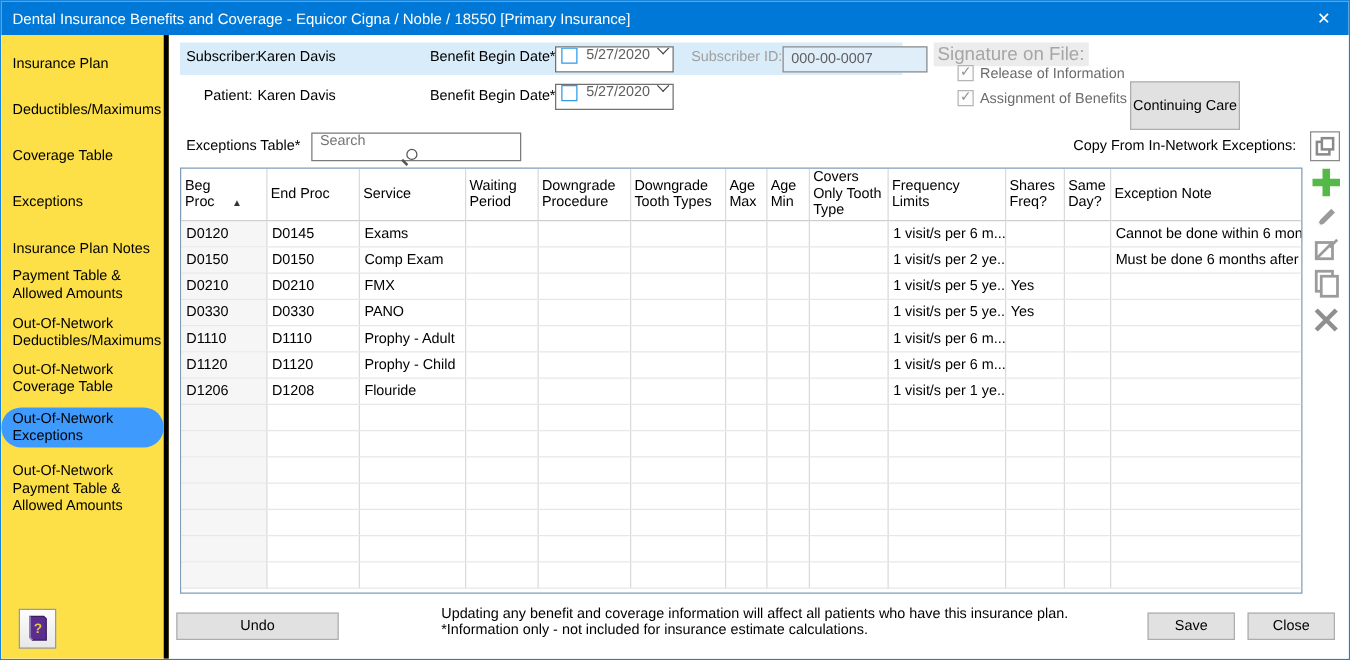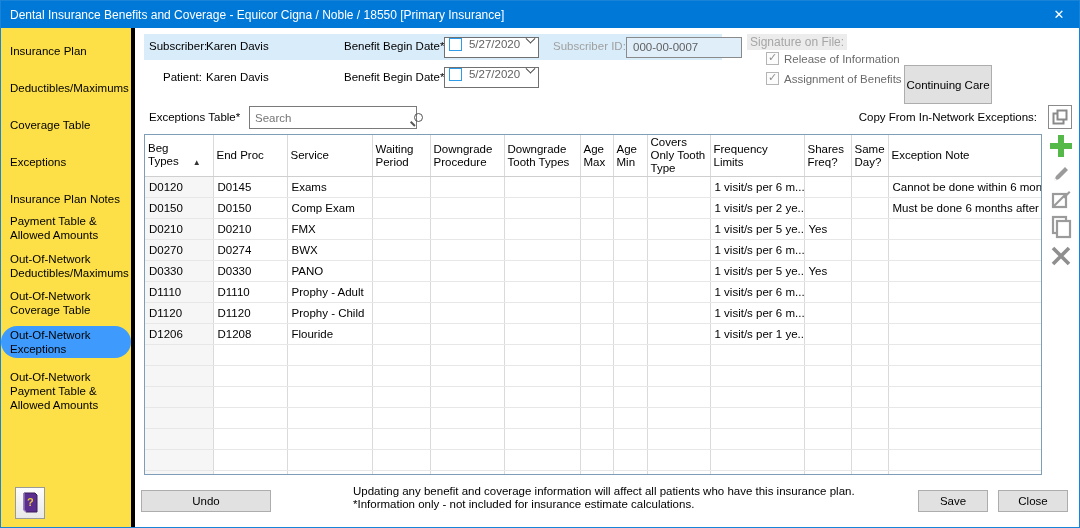--- a/index.html
+++ b/index.html
@@ -17,28 +17,28 @@
 
   
   .row-strip { position:absolute; left:143px; top:6px; width:578px; height:26px; background:#d9ecf9; }
   .lbl { position:absolute; font-size:11.5px; color:#000; white-space:nowrap; }
   .lbl.gray { color:#9f9f9f; }
   .datebox { position:absolute; width:95px; height:21px; border:1px solid #707070; background:#fff; display:flex; align-items:flex-start; padding:0 4px; }
   .datebox .chk { width:13px; height:13px; border:1px solid #2e9be6; background:#fff; flex:none; }
   .datebox .dval { flex:1; text-align:center; font-size:11.5px; color:#5f5f5f; }
   .chev { width:7px; height:7px; border-right:1.5px solid #444; border-bottom:1.5px solid #444; transform:rotate(45deg) translate(-2px,-2px); flex:none; }
   .subid-box { position:absolute; left:625px; top:9px; width:116px; height:21px; border:1px solid #8a8a8a; background:#e0eefa; color:#5f5f5f; font-size:11.5px; line-height:19px; padding-left:6px; }
-  .sig-label { position:absolute; left:746px; top:6px; background:#ececec; color:#a6a6a6; font-size:12px; padding:1px 3px; }
+  .sig-label { position:absolute; left:746px; top:6px; background:#ececec; color:#a6a6a6; font-size:15px; padding:1px 3px; }
   .chkrow { position:absolute; display:flex; align-items:center; gap:5px; font-size:11.5px; color:#6b6b6b; }
   .chkrow .checkbox { width:13px; height:13px; border:1px solid #b5b5b5; background:#fcfcfc; position:relative; }
   .chkrow .checkbox.checked::after { content:"✓"; position:absolute; left:1px; top:-2px; font-size:11px; color:#8f8f8f; }
   .btn { position:absolute; background:#e1e1e1; border:1px solid #adadad; font-size:11.5px; color:#000; text-align:center; cursor:pointer; font-family:"Liberation Sans", sans-serif; }
 
   
-  .searchbox { position:absolute; left:248px; top:78px; width:168px; height:23px; border:1px solid #7a7a7a; background:#fff; display:flex; align-items:center; }
+  .searchbox { position:absolute; left:248px; top:78px; width:168px; height:23px; border:1px solid #7a7a7a; background:#fff; display:flex; align-items:center;flex-direction:column; }
   .searchbox input { flex:1; border:none; outline:none; font-size:11.5px; color:#444; padding:0 5px; font-family:"Liberation Sans", sans-serif; background:transparent; }
   .mag { width:9px; height:9px; border:1.5px solid #555; border-radius:50%; position:relative; margin-right:8px; flex:none; }
   .mag::after { content:""; position:absolute; width:6px; height:1.5px; background:#555; transform:rotate(45deg); left:-5px; bottom:-3px; }
 
   
   .grid-wrap { position:absolute; left:143px; top:106px; width:898px; height:341px; border:1px solid #7f9db9; overflow:hidden; background:#fff; }
   table.grid { border-collapse:collapse; table-layout:fixed; width:898px; }
   table.grid th { font-weight:normal; font-size:11.5px; text-align:left; padding:1px 3px; height:30px; vertical-align:middle; border-right:1px solid #dadada; border-bottom:1px solid #cfcfcf; line-height:13px; white-space:normal; }
   table.grid td { font-size:11.5px; height:21px; padding:0 4px; border-right:1px solid #dadada; border-bottom:1px solid #e7e7e7; white-space:nowrap; overflow:hidden; color:#000; }
   table.grid td:first-child { background:#f6f6f6; }
@@ -136,21 +136,21 @@
             <col style="width: 33px;">
             <col style="width: 34px;">
             <col style="width: 63px;">
             <col style="width: 94px;">
             <col style="width: 47px;">
             <col style="width: 37px;">
             <col style="width: 155px;">
           </colgroup>
         <thead>
             <tr>
-              <th><span>Beg Types</span><span class="sort">▲</span></th>
+              <th><span>Beg Proc</span><span class="sort">▲</span></th>
               <th><span>End Proc</span></th>
               <th><span>Service</span></th>
               <th><span>Waiting Period</span></th>
               <th><span>Downgrade Procedure</span></th>
               <th><span>Downgrade Tooth Types</span></th>
               <th><span>Age Max</span></th>
               <th><span>Age Min</span></th>
               <th><span>Covers Only Tooth Type</span></th>
               <th><span>Frequency Limits</span></th>
               <th><span>Shares Freq?</span></th>
@@ -198,35 +198,20 @@
               <td>&nbsp;</td>
               <td>&nbsp;</td>
               <td>&nbsp;</td>
               <td>&nbsp;</td>
               <td>1 visit/s per 5 ye...</td>
               <td>Yes</td>
               <td>&nbsp;</td>
               <td>&nbsp;</td>
             </tr>
             <tr>
-              <td>D0270</td>
-              <td>D0274</td>
-              <td>BWX</td>
-              <td>&nbsp;</td>
-              <td>&nbsp;</td>
-              <td>&nbsp;</td>
-              <td>&nbsp;</td>
-              <td>&nbsp;</td>
-              <td>&nbsp;</td>
-              <td>1 visit/s per 6 m...</td>
-              <td>&nbsp;</td>
-              <td>&nbsp;</td>
-              <td>&nbsp;</td>
-            </tr>
-            <tr>
               <td>D0330</td>
               <td>D0330</td>
               <td>PANO</td>
               <td>&nbsp;</td>
               <td>&nbsp;</td>
               <td>&nbsp;</td>
               <td>&nbsp;</td>
               <td>&nbsp;</td>
               <td>&nbsp;</td>
               <td>1 visit/s per 5 ye...</td>

